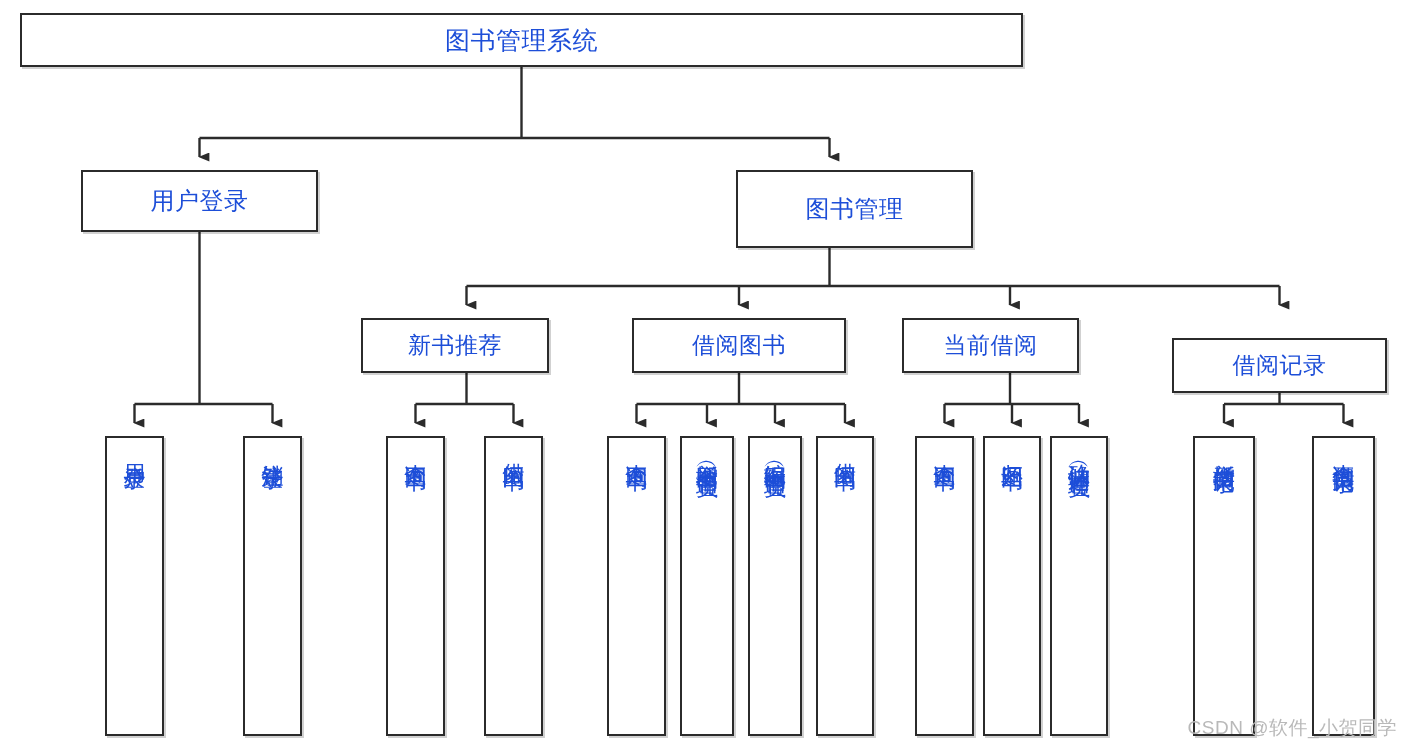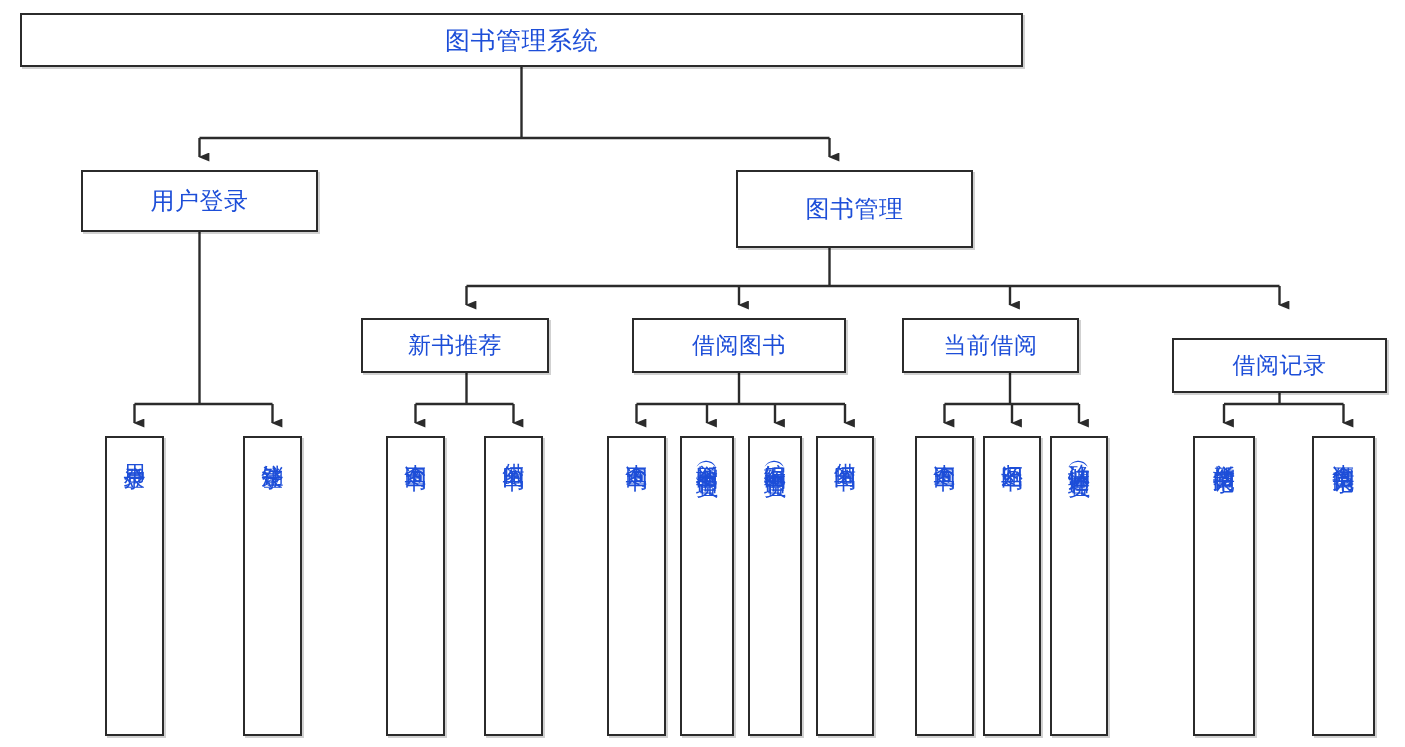--- a/index.html
+++ b/index.html
@@ -172,13 +172,14 @@
         <span class="label">确认归还（管理员）</span>
       </div>
       <div class="node n-leaf vertical" style="left: 1193px; top: 436px; width: 62px; height: 300px;">
         <span class="label">新增借阅记录</span>
       </div>
       <div class="node n-leaf vertical" style="left: 1312px; top: 436px; width: 63px; height: 300px;">
         <span class="label">查询借阅记录</span>
       </div>
     </div>
 
+  <div id="watermark">CSDN @软件_小贺同学</div>
 </div>
 
 </body></html>

